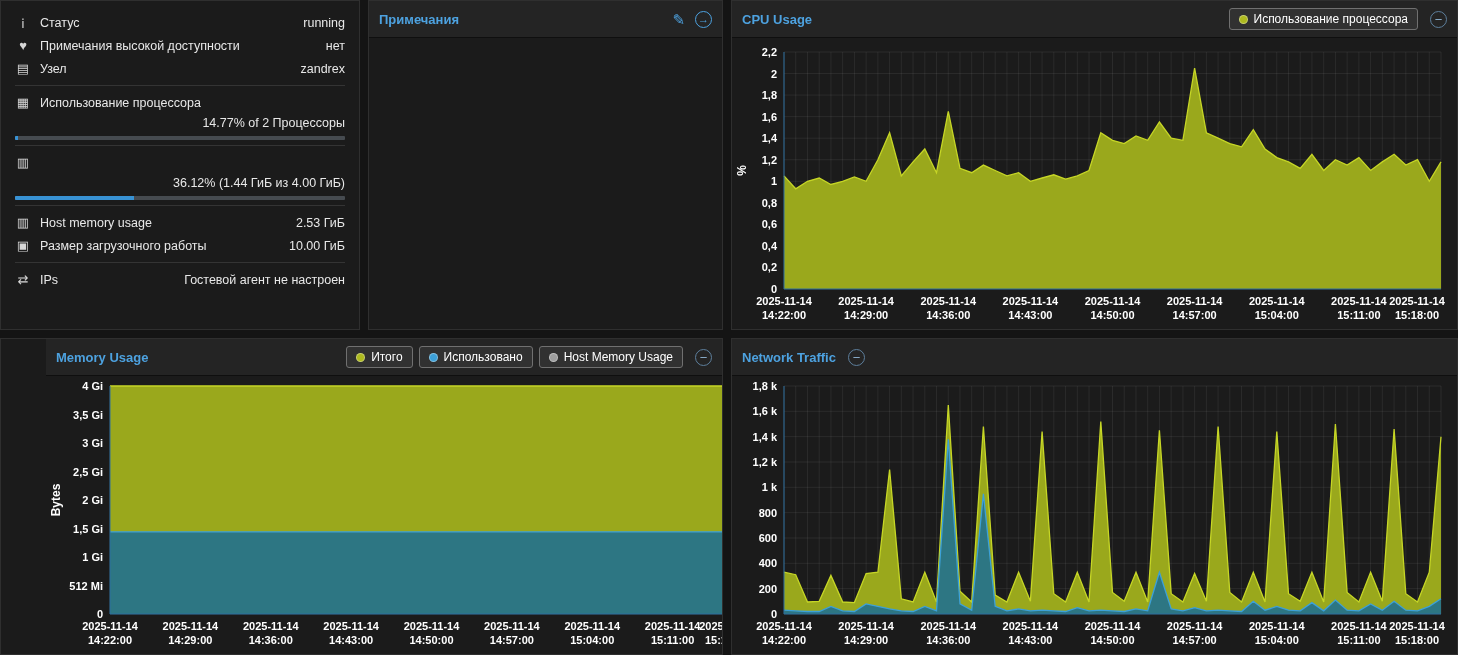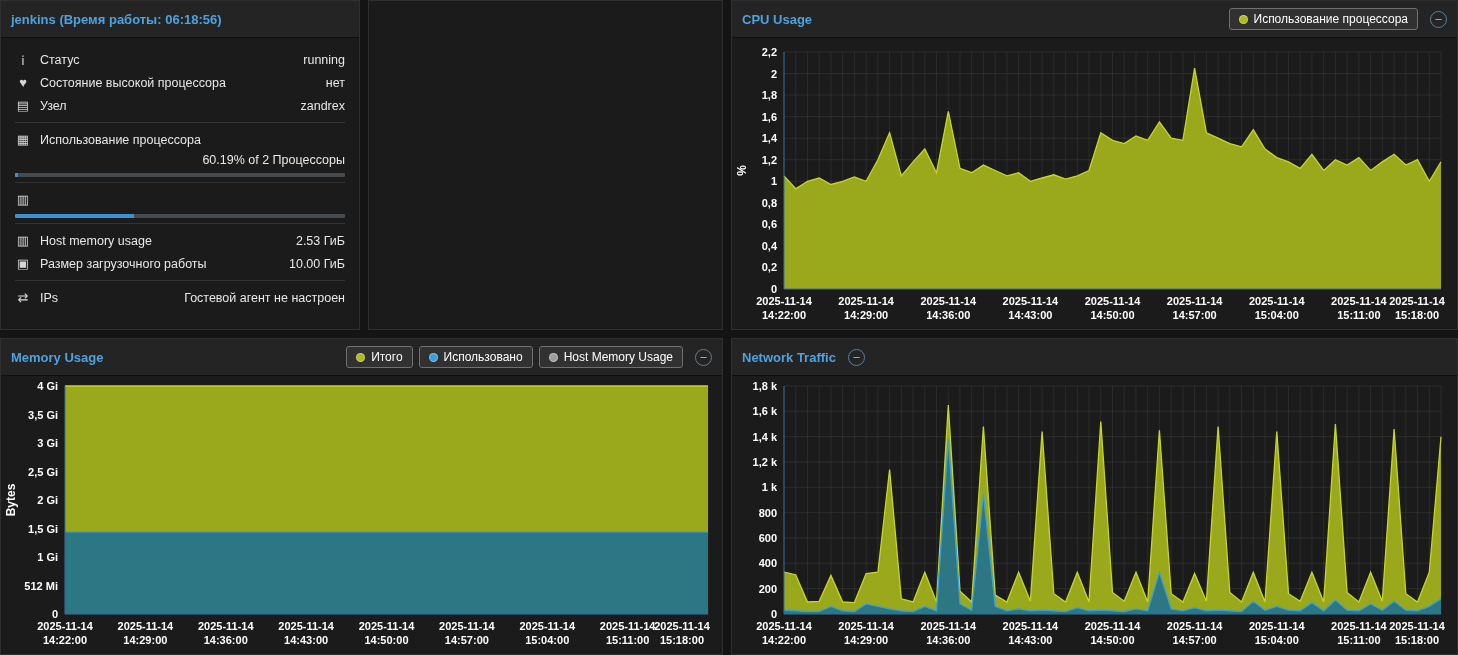--- a/index.html
+++ b/index.html
@@ -2,21 +2,21 @@
 <html><head>
 <meta charset="utf-8">
 <style>
   * { margin:0; padding:0; box-sizing:border-box; }
   html,body { width:1458px; height:655px; background:#141414; font-family:"Liberation Sans",sans-serif; color:#e8e8e8; overflow:hidden; }
   .grid { display:grid; width:1458px; height:655px; grid-template-columns:360px 355px 727px; grid-template-rows:330px 317px; gap:8px; background:#141414; }
   .panel { background:#1b1b1b; border:1px solid #2f2f2f; display:flex; flex-direction:column; overflow:hidden; }
   .panel-header { height:37px; background:#242424; border-bottom:1px solid #0f0f0f; display:flex; align-items:center; padding:0 10px; gap:8px; flex:none; }
   .panel-title { color:#4da2e0; font-size:13px; font-weight:700; white-space:nowrap; }
   .panel-body { flex:1; position:relative; }
-  .span2 { grid-column:1 / span 2; }
+  .span2 { grid-column:1 / span 2;padding-left:45px; }
 
   
   .status-body { padding:10px 14px 0 14px; font-size:12.5px; color:#e8e8e8; }
   .srow { display:flex; align-items:center; height:23px; gap:9px; }
   .ricon { width:16px; text-align:center; color:#d6d6d6; font-size:13px; flex:none; }
   .rlabel { flex:1; white-space:nowrap; }
   .rvalue { text-align:right; white-space:nowrap; }
   .divider { border-top:1px solid #343434; margin:5px 0; }
   .urow { margin:2px 0 2px 0; }
   .urow-val { text-align:right; height:19px; line-height:19px; }
@@ -38,60 +38,58 @@
   .chart-body svg { display:block; }
   svg text.tick { fill:#ffffff; font-family:"Liberation Sans",sans-serif; font-size:11px; font-weight:700; }
   svg text.axis-title { fill:#ffffff; font-family:"Liberation Sans",sans-serif; font-size:12px; font-weight:700; }
 </style>
 </head>
 <body>
 
 <div class="grid">
 
   <div class="panel">
-    <div class="panel-header">
-      <span class="panel-title">jenkins (Время работы: 06:18:56)</span>
-    </div>
     <div class="panel-body status-body">
 
       <div class="srow">
         <span class="ricon">ℹ</span>
         <span class="rlabel">Статус</span>
         <span class="rvalue">running</span>
       </div>
       <div class="srow">
         <span class="ricon">♥</span>
-        <span class="rlabel">Состояние высокой процессора</span>
+        <span class="rlabel">Примечания высокой доступности</span>
         <span class="rvalue">нет</span>
       </div>
       <div class="srow">
         <span class="ricon">▤</span>
         <span class="rlabel">Узел</span>
         <span class="rvalue">zandrex</span>
       </div>
 
       <div class="divider"></div>
 
       <div class="urow">
         <div class="srow">
           <span class="ricon">▦</span>
           <span class="rlabel">Использование процессора</span>
         </div>
-        <div class="urow-val">60.19% of 2 Процессоры</div>
+        <div class="urow-val">14.77% of 2 Процессоры</div>
         <div class="bar">
           <div class="bar-fill" style="width: 1.06%;"></div>
         </div>
       </div>
 
       <div class="divider"></div>
 
       <div class="urow">
         <div class="srow">
           <span class="ricon">▥</span>
         </div>
+        <div class="urow-val">36.12% (1.44 ГиБ из 4.00 ГиБ)</div>
         <div class="bar">
           <div class="bar-fill" style="width: 36.12%;"></div>
         </div>
       </div>
 
       <div class="divider"></div>
 
       <div class="srow">
         <span class="ricon">▥</span>
         <span class="rlabel">Host memory usage</span>
@@ -108,20 +106,27 @@
       <div class="srow">
         <span class="ricon">⇄</span>
         <span class="rlabel">IPs</span>
         <span class="rvalue">Гостевой агент не настроен</span>
       </div>
 
     </div>
   </div>
 
   <div class="panel">
+    <div class="panel-header">
+      <span class="panel-title">Примечания</span>
+      <span class="note-icons">
+        <span class="icon-btn">✎</span>
+        <span class="circle-btn">→</span>
+      </span>
+    </div>
     <div class="panel-body"></div>
   </div>
 
   <div class="panel">
     <div class="panel-header">
       <span class="panel-title">CPU Usage</span>
       <span class="legend">
           <span class="legend-item">
             <span class="dot" style="background: rgb(174, 186, 31);"></span>
             <span>Использование процессора</span>

